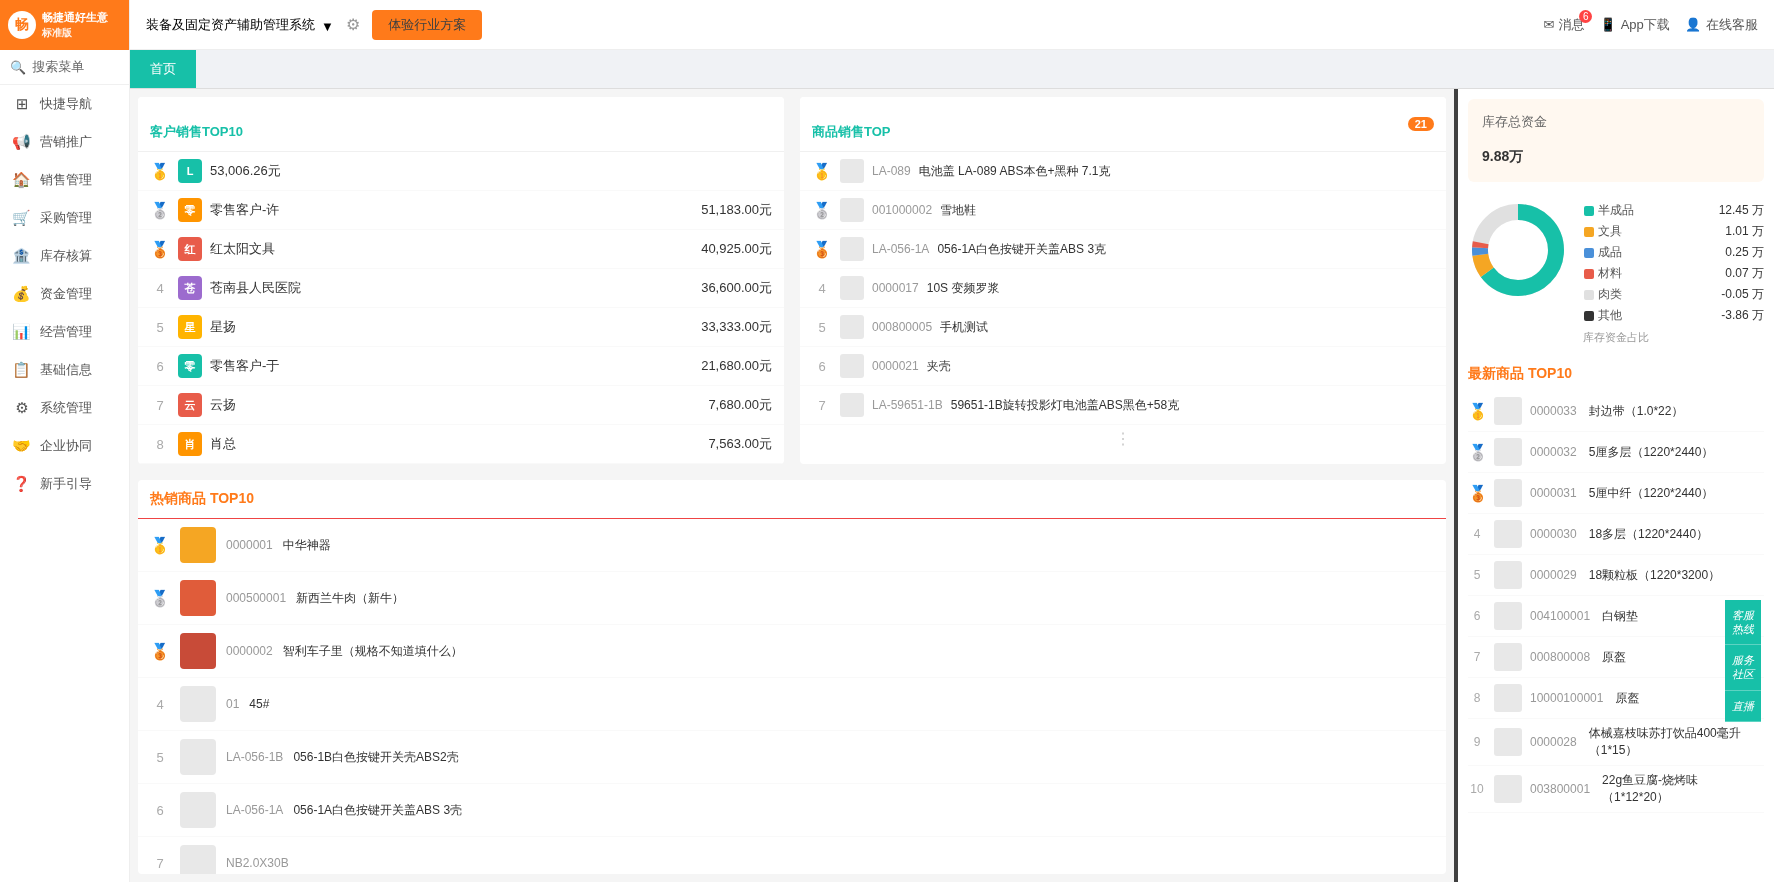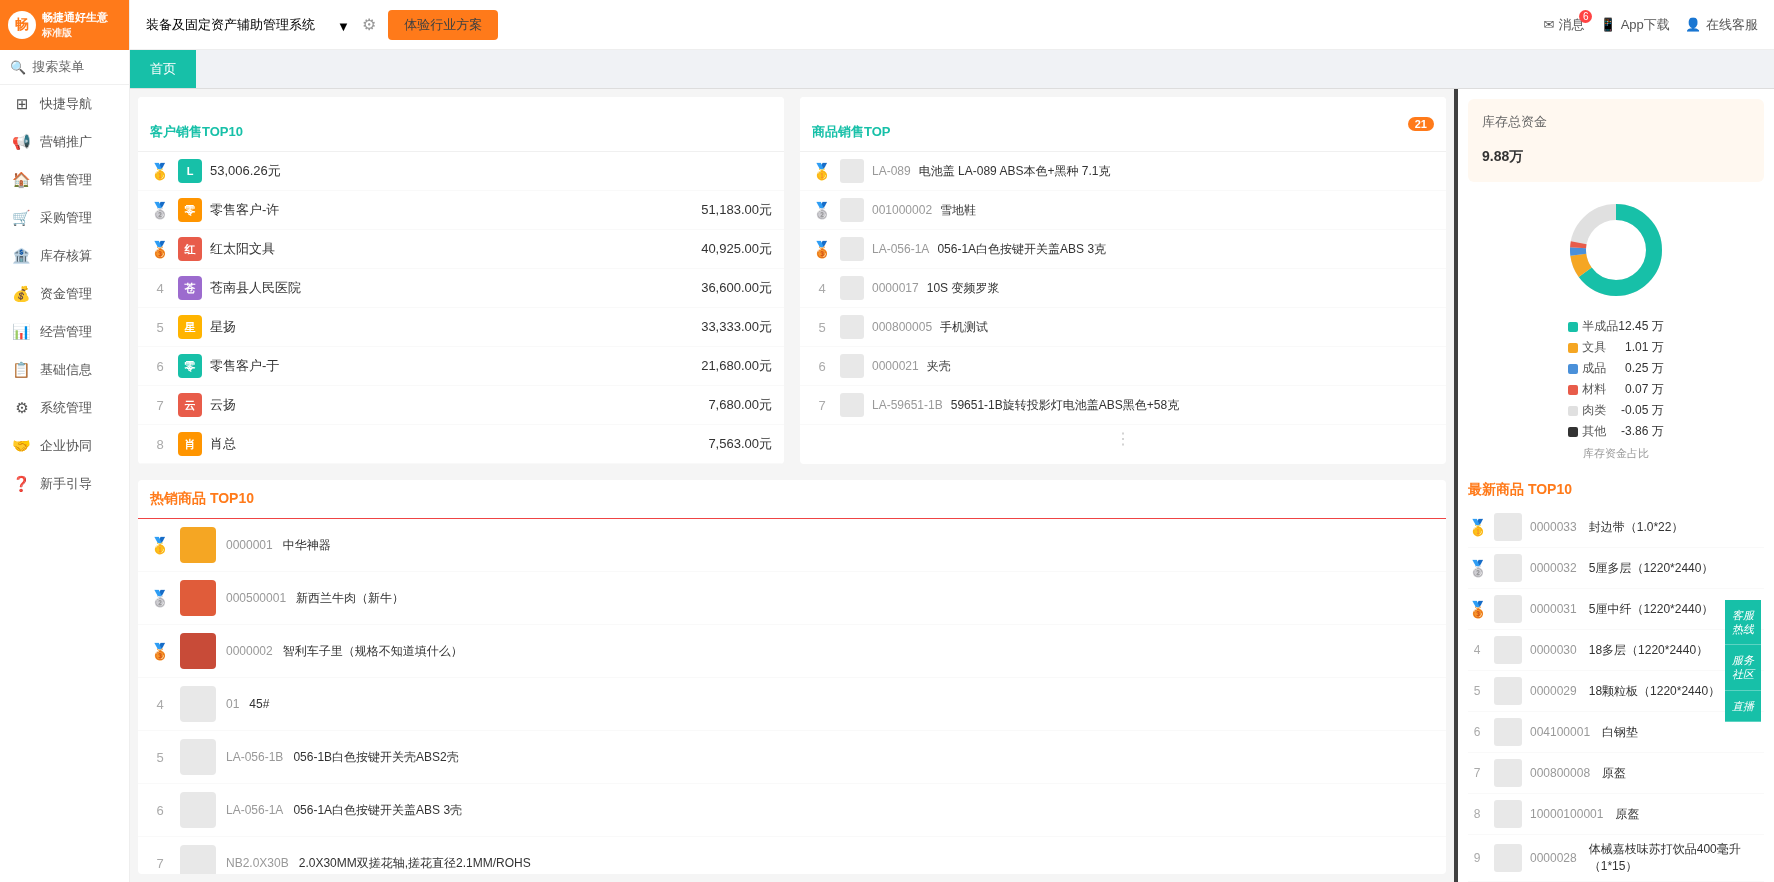--- a/index.html
+++ b/index.html
@@ -10,21 +10,21 @@
     .sidebar-logo { background: #ff7a1a; padding: 10px 8px; display: flex; align-items: center; gap: 6px; color: #fff; font-size: 12px; font-weight: bold; height: 50px; }
     .sidebar-logo .logo-icon { width: 28px; height: 28px; background: #fff; border-radius: 50%; display: flex; align-items: center; justify-content: center; color: #ff7a1a; font-size: 14px; font-weight: bold; flex-shrink: 0; }
     .sidebar-logo .logo-text { font-size: 11px; line-height: 1.4; }
     .sidebar-search { display: flex; align-items: center; padding: 8px 10px; border-bottom: 1px solid #f0f0f0; cursor: pointer; color: #666; font-size: 13px; gap: 6px; }
     .sidebar-nav-item { display: flex; align-items: center; padding: 10px 12px; cursor: pointer; color: #555; gap: 8px; font-size: 13px; transition: background 0.2s; }
     .sidebar-nav-item .nav-icon { font-size: 15px; width: 20px; text-align: center; }
 
     
     .main-area { flex: 1; display: flex; flex-direction: column; overflow: hidden; }
     .topbar { height: 50px; background: #fff; display: flex; align-items: center; padding: 0 16px; border-bottom: 1px solid #eee; gap: 12px; }
-    .topbar-title-select { display: flex; align-items: flex-end; gap: 22px; cursor: pointer; }
+    .topbar-title-select { display: flex; align-items: flex-end; gap: 6px; cursor: pointer; }
     .topbar-btn { background: #ff7a1a; color: #404040; border: none; padding: 6px 16px; border-radius: 4px; cursor: pointer; font-size: 13px; }
     .topbar-settings { color: #999; cursor: pointer; font-size: 16px; }
     .topbar-right { display: flex; align-items: center; gap: 16px; margin-left: auto; }
     .topbar-right-item { display: flex; align-items: center; gap: 4px; color: #555; cursor: pointer; font-size: 13px; position: relative; }
     .badge { background: #f44; color: #fff; border-radius: 8px; font-size: 10px; padding: 1px 4px; position: absolute; top: -6px; right: -8px; }
 
     
     .tabbar { background: #f0f2f5; border-bottom: 1px solid #ddd; display: flex; }
     .tab { padding: 10px 20px; cursor: pointer; font-size: 13px; color: #333; }
     .tab.active { background: #17c0a8; color: #fff; text-align: center; }
@@ -56,21 +56,21 @@
     .hot-code { color: #999; font-size: 12px; flex-shrink: 0; }
     .hot-name { color: #333; font-size: 12px; flex: 1; }
     .hot-placeholder { width: 36px; height: 36px; background: #e8e8e8; border-radius: 4px; display: flex; align-items: center; justify-content: center; font-size: 10px; color: #999; flex-shrink: 0; }
 
     
     .inventory-total { background: #fff8f0; margin: 10px; border-radius: 6px; padding: 14px; }
     .inventory-label { font-size: 13px; color: #666; margin-bottom: 6px; }
     .inventory-value { font-size: 26px; color: #333; font-weight: bold; }
     .inventory-value span { font-size: 14px; }
     .chart-section { padding: 8px 10px; }
-    .chart-container { display: flex; align-items: center; gap: 16px; flex-direction: column; }
+    .chart-container { display: flex; align-items: flex-start; gap: 16px; }
     .donut-chart { width: 100px; height: 100px; flex-shrink: 0; }
     .legend { flex: 1; font-size: 12px; }
     .legend-item { display: flex; align-items: center; justify-content: space-between; padding: 2px 0; }
     .legend-dot { width: 10px; height: 10px; border-radius: 2px; flex-shrink: 0; margin-right: 4px; }
     .legend-name { flex: 1; color: #555; }
     .legend-val { color: #333; font-weight: 500; }
     .chart-footer { font-size: 11px; color: #999; text-align: center; padding: 4px 0; }
 
     .new-products { padding: 8px 10px; }
     .new-products-header { font-size: 14px; font-weight: bold; color: #333; margin-bottom: 8px; }
@@ -339,21 +339,20 @@
             <div class="hot-row">
     <span class="rank-num">6</span>
     <div class="hot-placeholder"></div>
     <span class="hot-code">LA-056-1A</span>
     <span class="hot-name">056-1A白色按键开关盖ABS 3壳</span>
   </div>
             <div class="hot-row">
     <span class="rank-num">7</span>
     <div class="hot-placeholder"></div>
     <span class="hot-code">NB2.0X30B</span>
-    <span class="hot-name">2.0X30MM双搓花轴,搓花直径2.1MM/ROHS</span>
   </div>
           </div>
       </div>
 
     </div>
 
     <div class="content-right">
 
       <div class="inventory-total">
         <div class="inventory-label">库存总资金</div>
@@ -435,21 +434,21 @@
             <div class="new-product-row">
     <span class="new-rank">4</span>
     <div class="new-img-placeholder"></div>
     <span class="new-code">0000030</span>
     <span class="new-name">18多层（1220*2440）</span>
   </div>
             <div class="new-product-row">
     <span class="new-rank">5</span>
     <div class="new-img-placeholder"></div>
     <span class="new-code">0000029</span>
-    <span class="new-name">18颗粒板（1220*2440）</span>
+    <span class="new-name">18颗粒板（1220*3200）</span>
   </div>
             <div class="new-product-row">
     <span class="new-rank">6</span>
     <div class="new-img-placeholder"></div>
     <span class="new-code">004100001</span>
     <span class="new-name">白钢垫</span>
   </div>
             <div class="new-product-row">
     <span class="new-rank">7</span>
     <div class="new-img-placeholder"></div>

